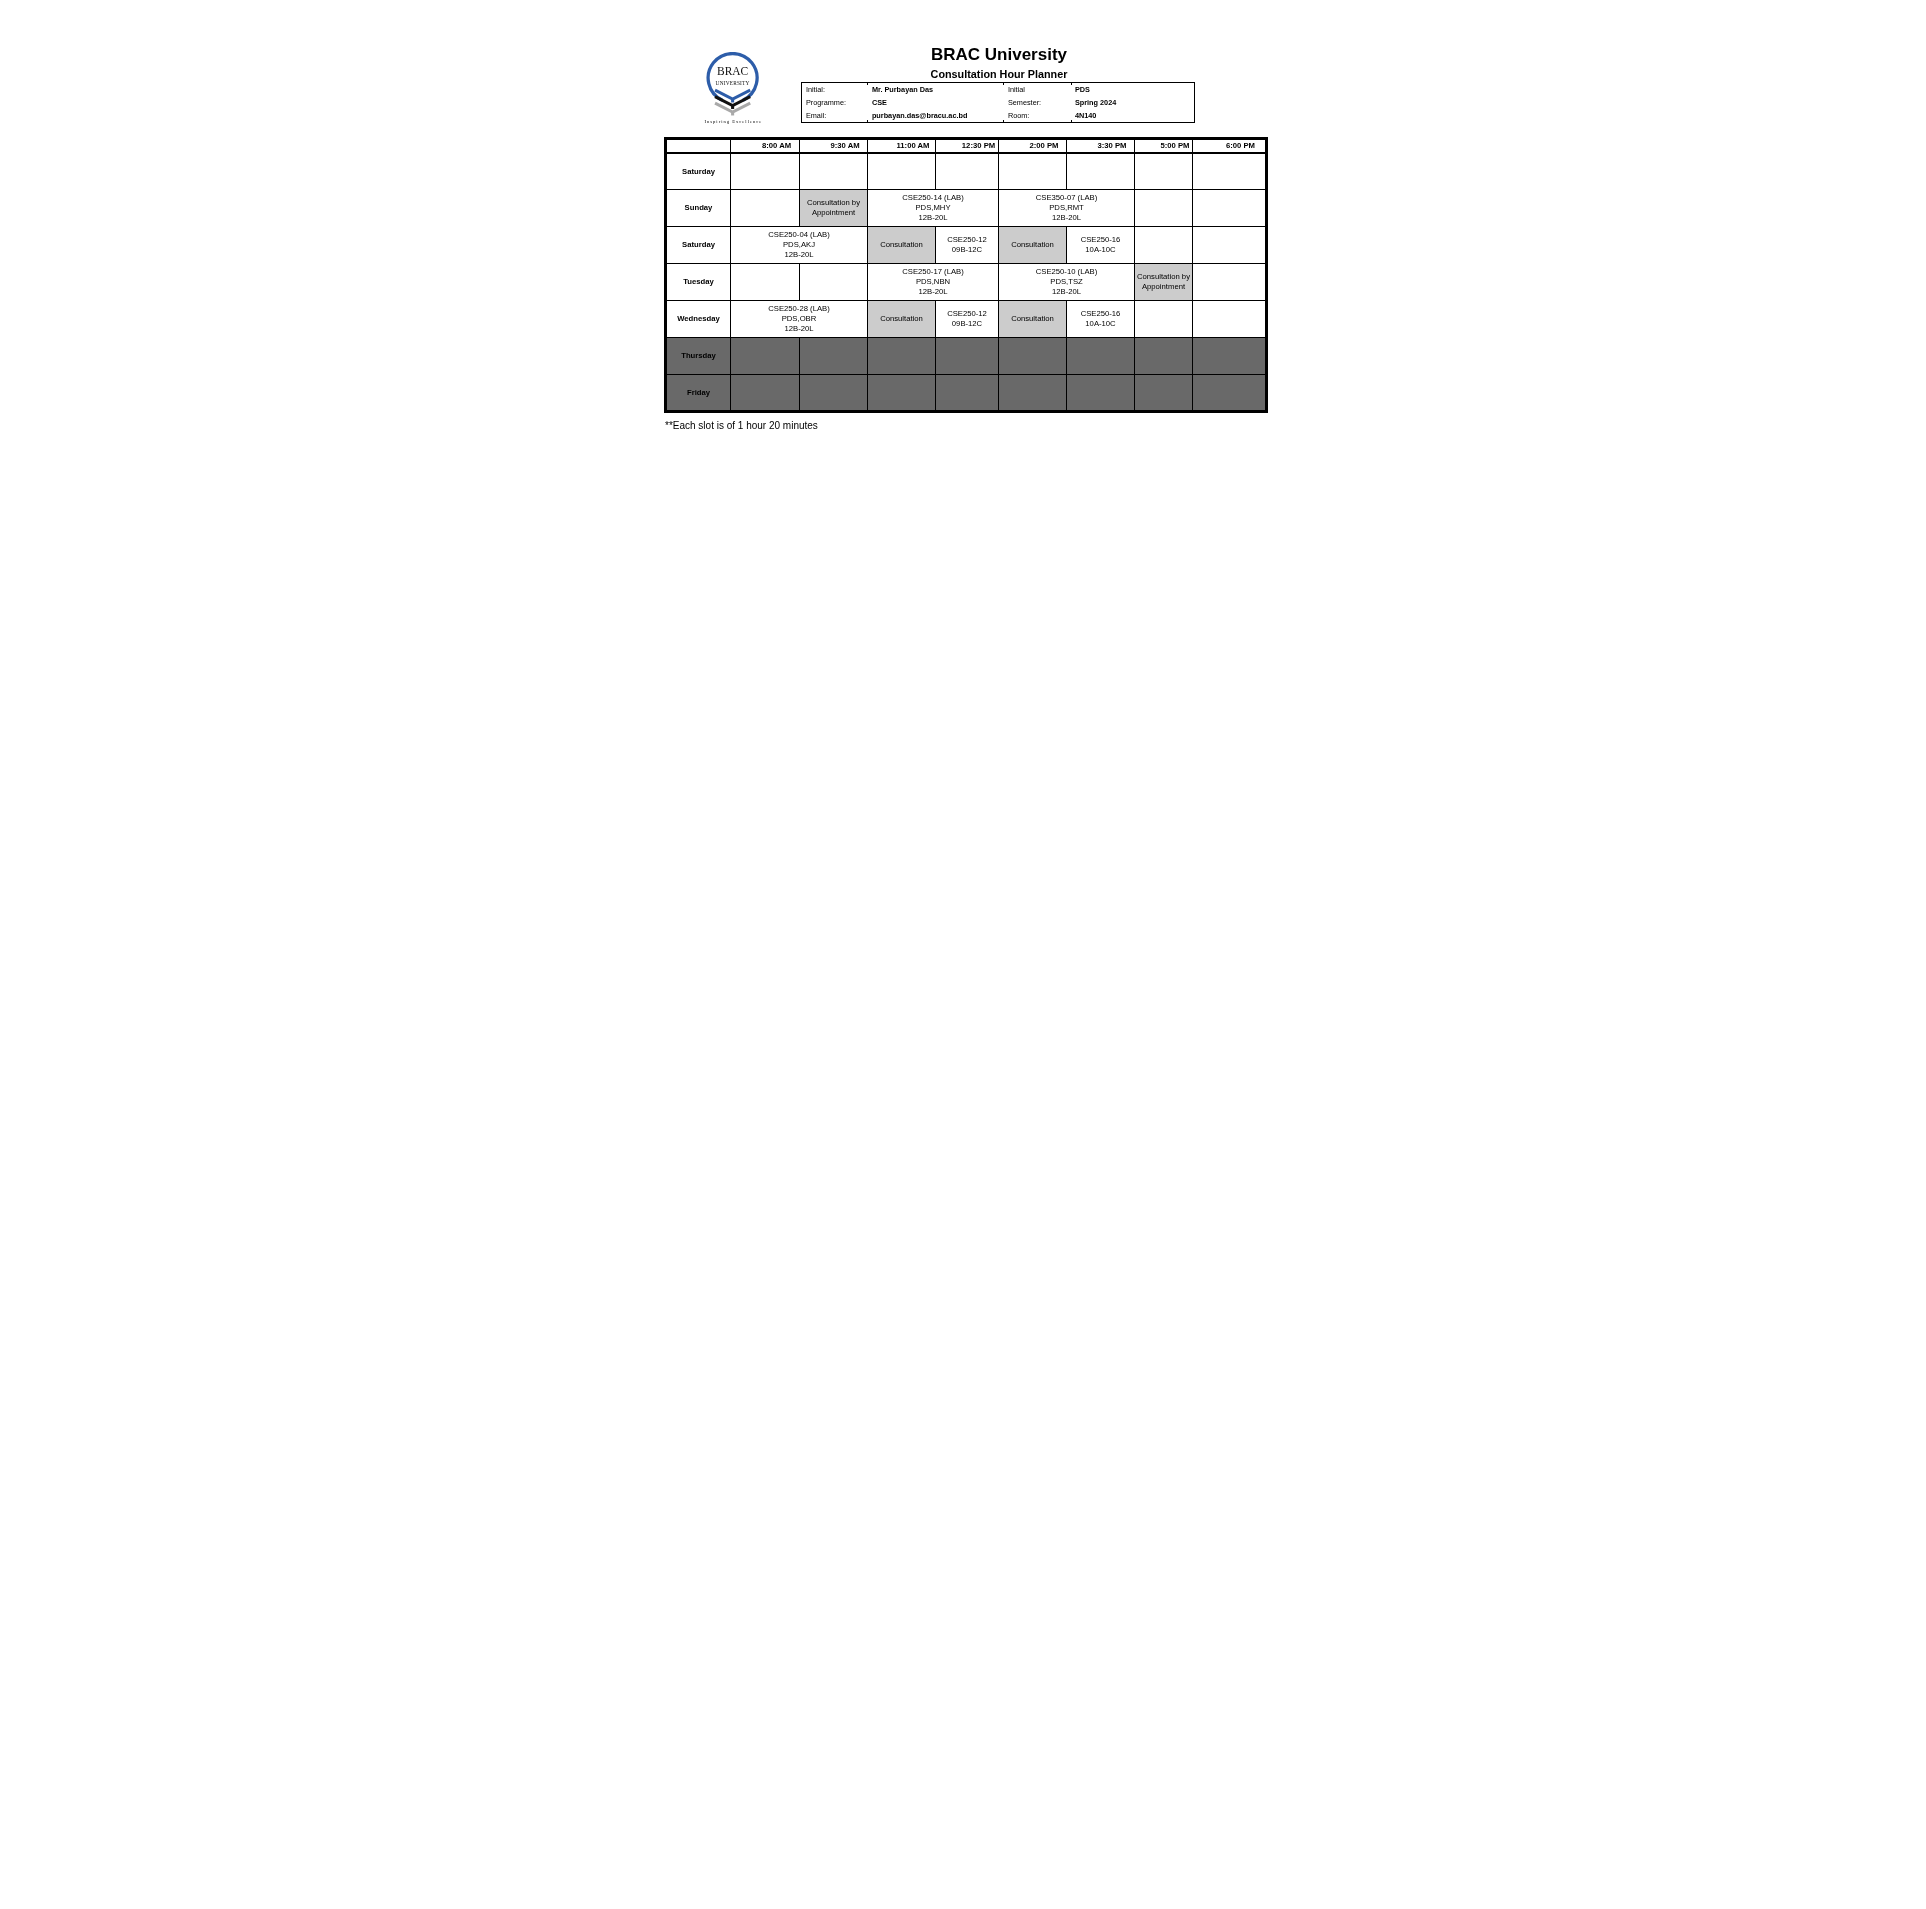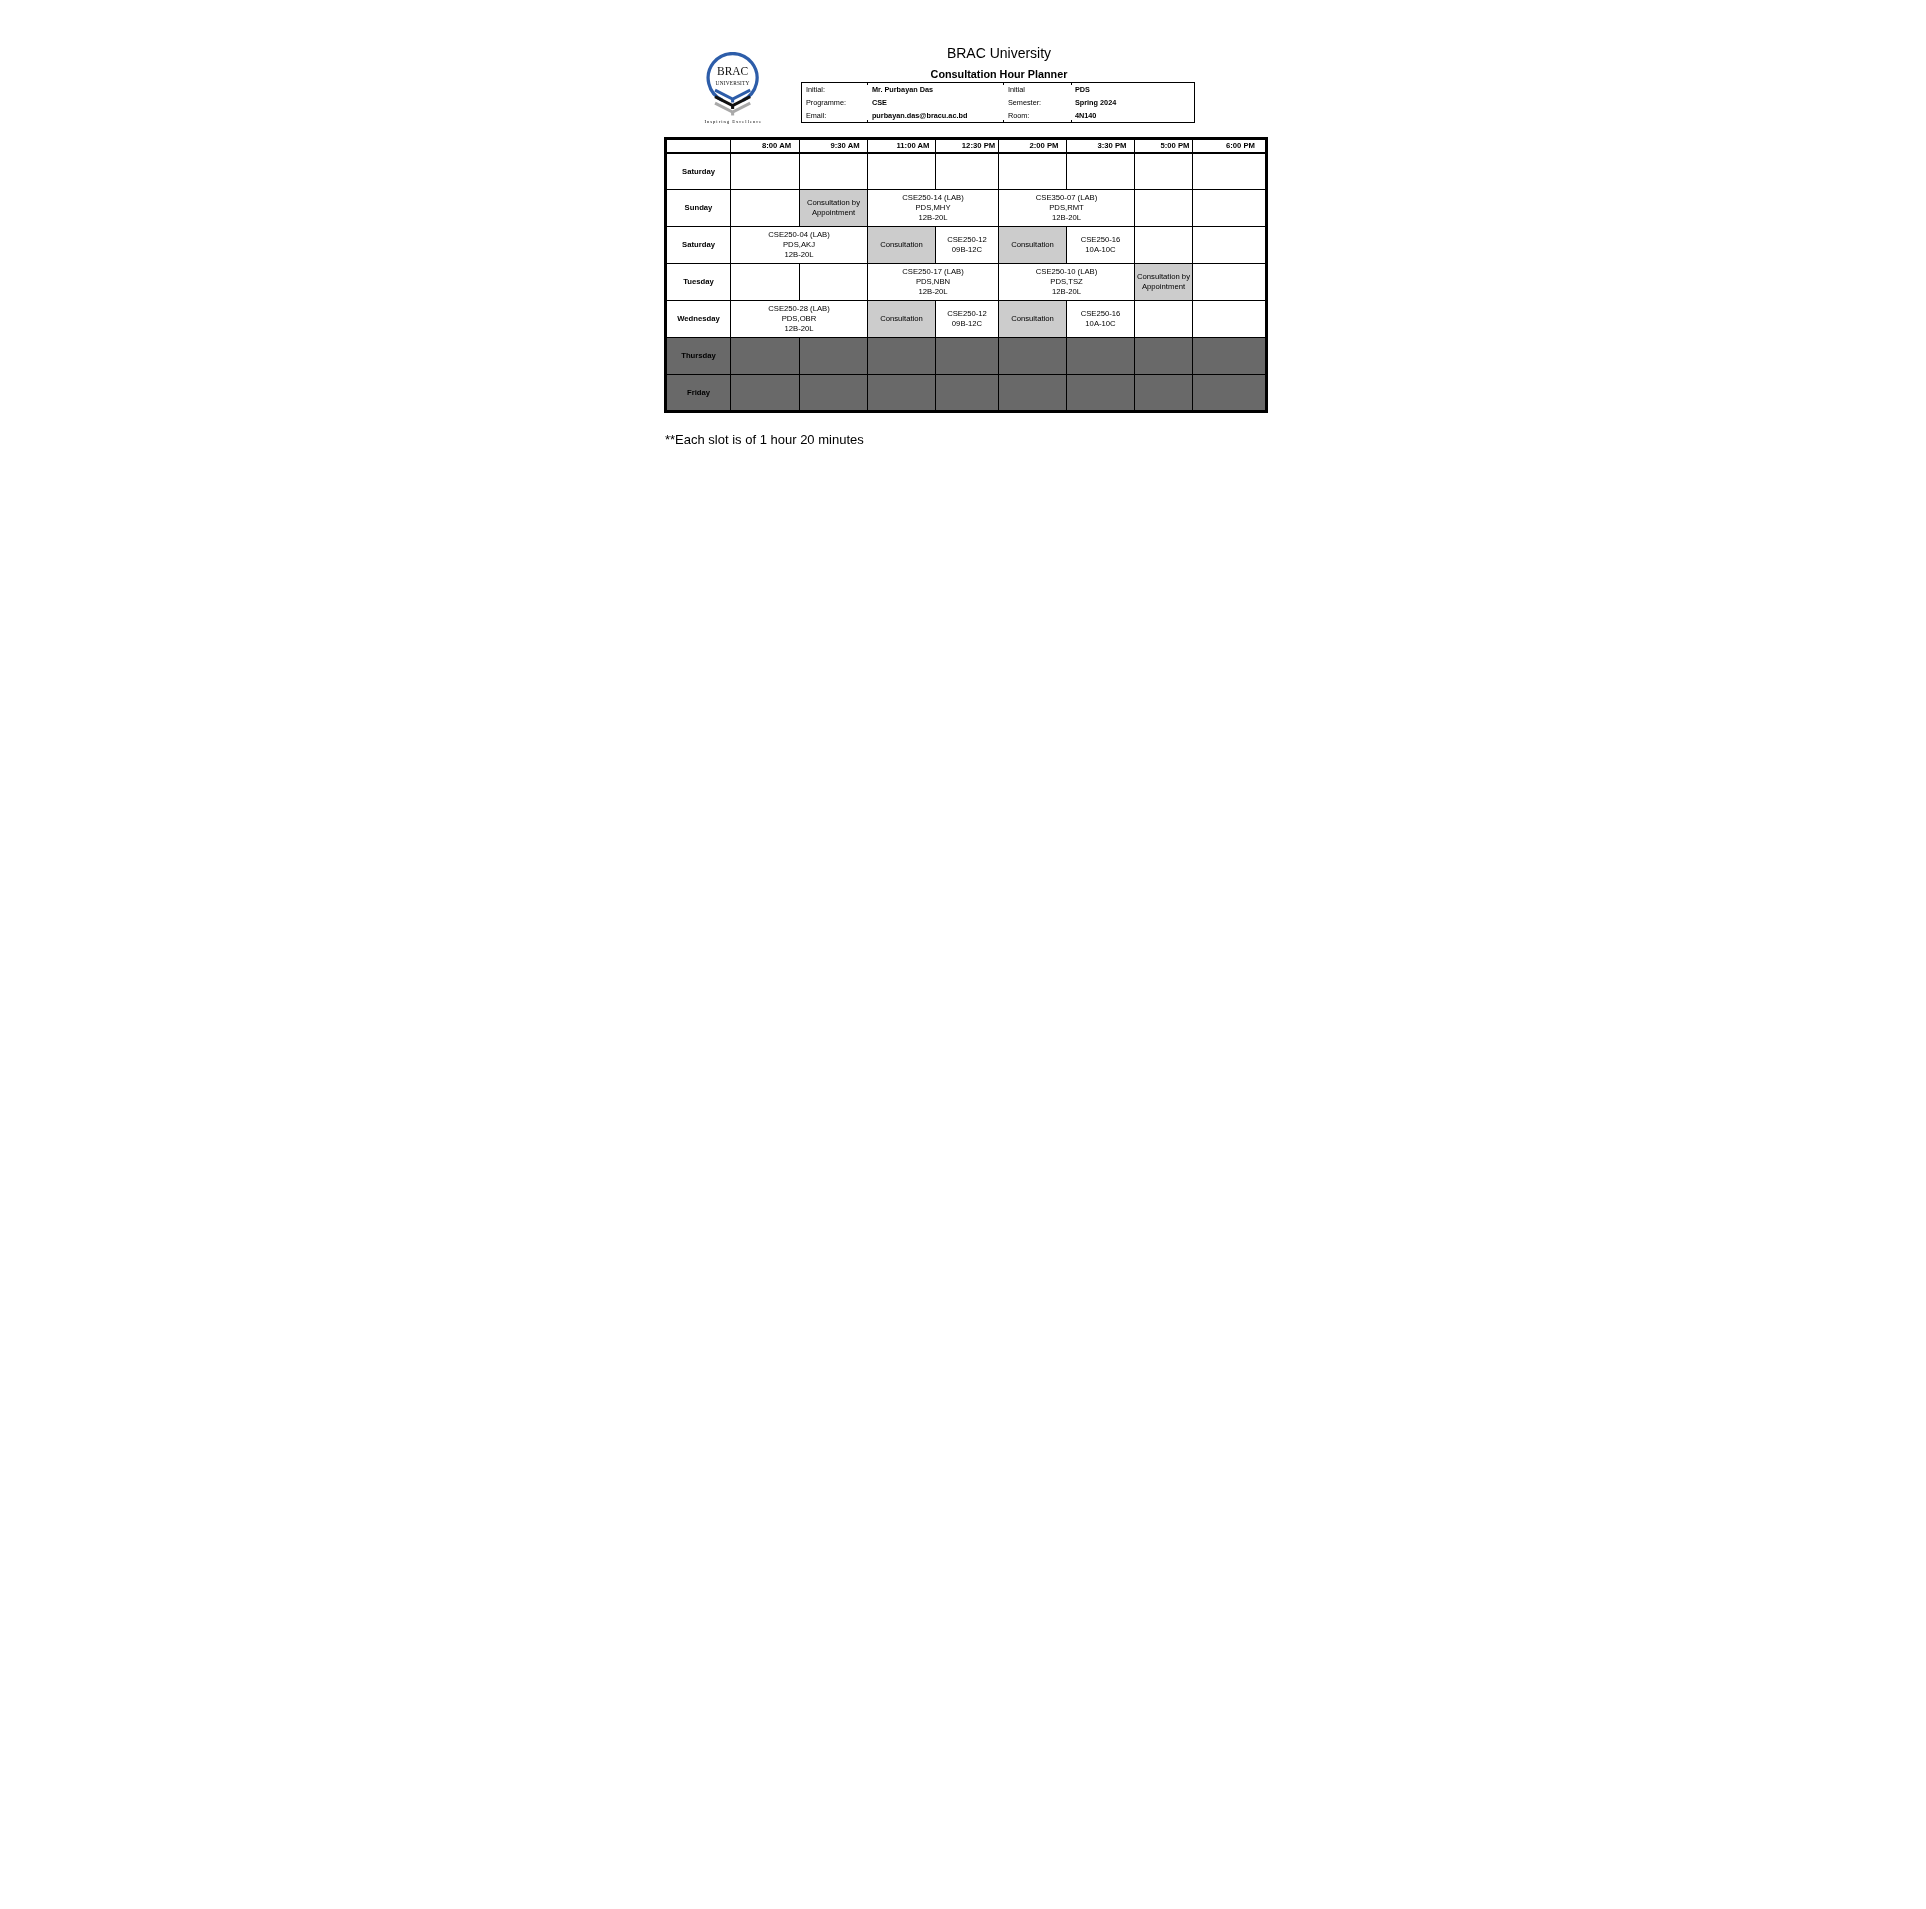--- a/index.html
+++ b/index.html
@@ -7,21 +7,21 @@
         font-family:"Liberation Sans",sans-serif;color:#000;overflow:hidden;}
 
   
   .logo{position:absolute;left:79px;top:52px;width:58px;height:77px;}
   .logo svg{display:block;}
   .tagline{position:absolute;left:-4.6px;top:67px;width:68px;text-align:center;
            font-family:"Liberation Serif",serif;font-size:4.6px;letter-spacing:1px;white-space:nowrap;}
 
   
   .uni-title{position:absolute;left:374px;top:45px;transform:translateX(-50%);
-             font-size:14px;font-weight:normal;white-space:nowrap;}
+             font-size:17px;font-weight:bold;white-space:nowrap;}
   .doc-title{position:absolute;left:374px;top:68px;transform:translateX(-50%);
              font-size:10.8px;font-weight:bold;white-space:nowrap;}
 
   
   .info-box{position:absolute;left:176px;top:82px;width:392px;height:39px;
             border:1.9px solid #000;display:grid;
             grid-template-columns:66px 136px 67px 123px;
             grid-template-rows:1fr 1fr 1fr;align-items:center;font-size:7.3px;}
   .info-box .cell{padding-left:3.9px;white-space:nowrap;overflow:visible;}
   .info-box .val{font-weight:bold;}
@@ -35,21 +35,21 @@
                 font-size:7.7px;line-height:10px;white-space:pre-line;overflow:hidden;}
   .tt thead tr{height:14.3px;}
   .tt thead th{font-weight:bold;border-bottom-width:2.3px;background:#fff;padding-left:23px;}
   .tt tbody tr{height:37px;}
   .tt tbody td{border-top-width:1.5px;border-bottom-width:1.5px;background:#fff;}
   .tt td.day{font-weight:bold;}
   .tt td.consult{background:var(--slot-gray,#cccccc);}
   .tt tr.off td{background:var(--disabled-gray,#696969);}
 
   
-  .footnote{position:absolute;left:40px;top:432px;font-size:13px;white-space:nowrap;}
+  .footnote{position:absolute;left:40px;top:420px;font-size:10px;white-space:nowrap;}
 </style>
 </head>
 <body>
 
 <div class="page">
 
   <div class="logo">
     <svg width="58" height="65" viewBox="0 0 150 170">
       <path d="M46.95 126 A64 64 0 1 1 101.05 126" fill="none" stroke="#2d5da9" stroke-width="8.5"></path>
       <text x="74" y="61" text-anchor="middle" font-family="Liberation Serif,serif" font-size="30" fill="#111">BRAC</text>

